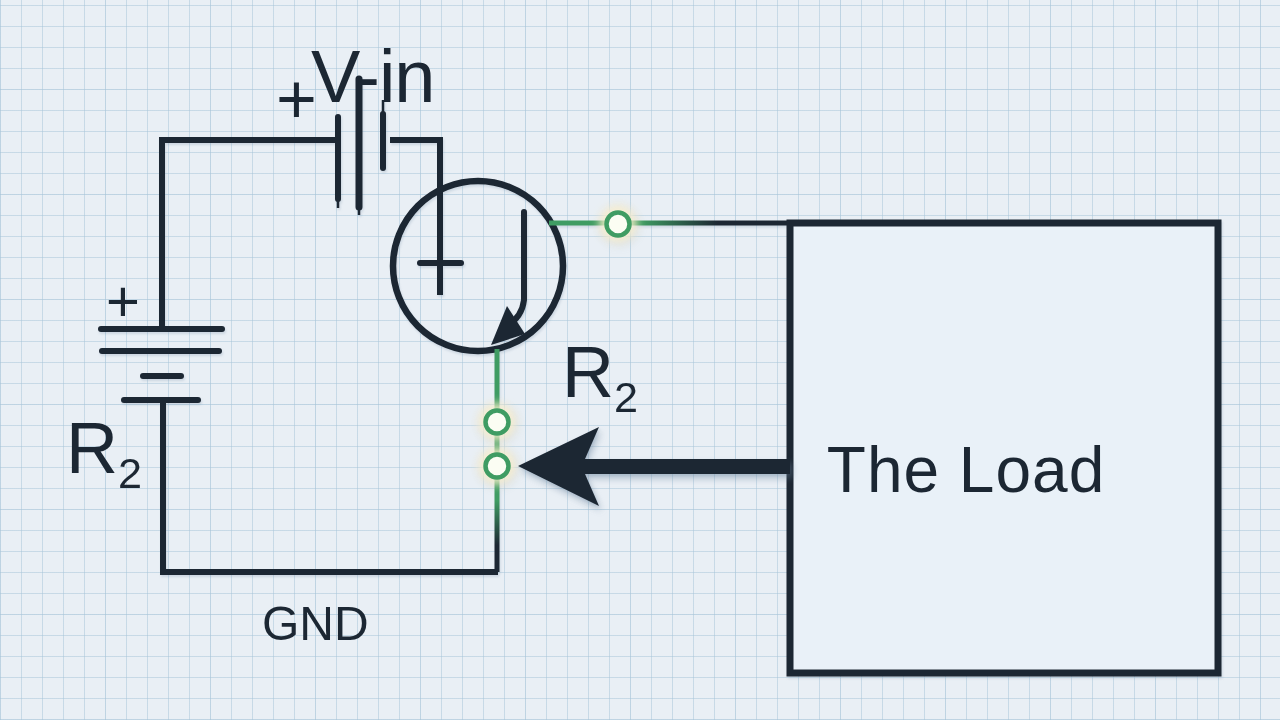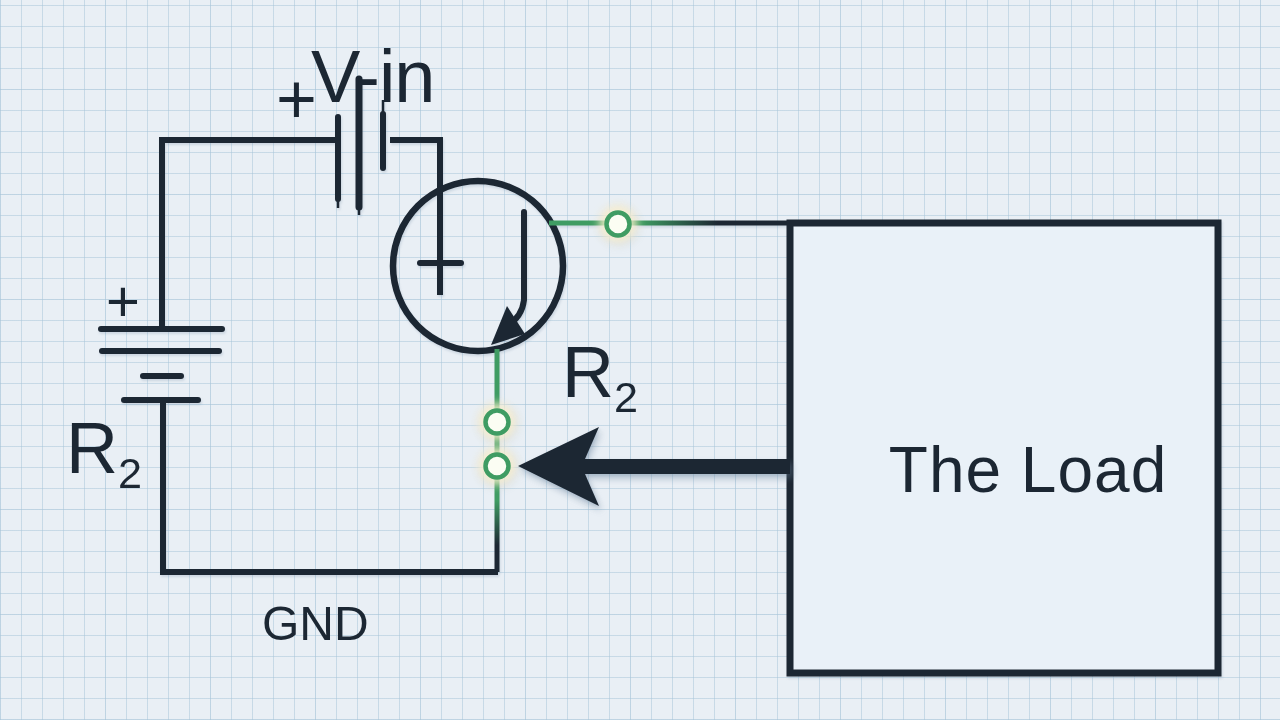--- a/index.html
+++ b/index.html
@@ -37,21 +37,21 @@
 
   .lbl{position:absolute;line-height:1;white-space:nowrap;color:var(--ink);}
   .lbl .sub{display:inline-block;font-size:0.60em;transform:translateY(0.34em);}
   #lbl-plus-top {left:276px;top:64px; font-size:70px;font-weight:500;}
   #lbl-vin      {left:311px;top:40px; font-size:74px;font-weight:500;letter-spacing:-1px;}
   #lbl-plus-left{left:106px;top:272px;font-size:58px;font-weight:500;}
   #lbl-r2-left  {left:66px; top:412px;font-size:72px;font-weight:500;}
   #lbl-r2-right {left:562px;top:336px;font-size:72px;font-weight:500;}
   #lbl-gnd      {left:262px;top:600px;font-size:48px;font-weight:500;letter-spacing:0px;}
   .load-label-box{
-    position:absolute;left:814px;top:223px;width:428px;height:450px;
+    position:absolute;left:752px;top:223px;width:428px;height:450px;
     display:flex;align-items:center;justify-content:center;
     padding-top:44px;box-sizing:border-box;pointer-events:none;
   }
   .load-label-box span{font-size:64px;font-weight:500;letter-spacing:1px;color:var(--ink);}
 </style>
 </head>
 <body>
 
 <div class="canvas">
 

